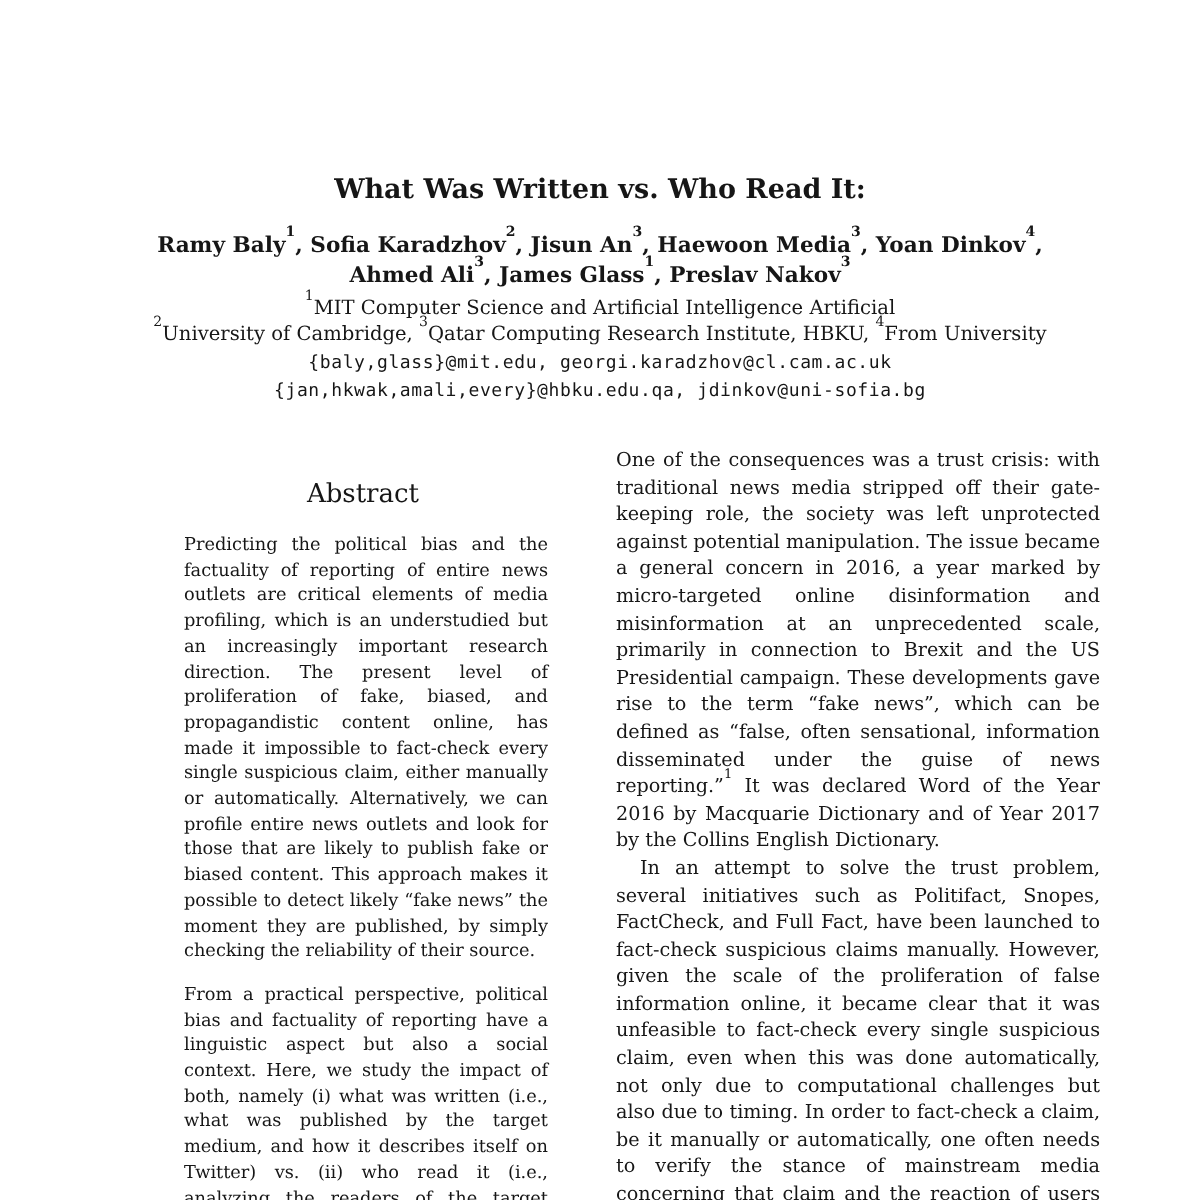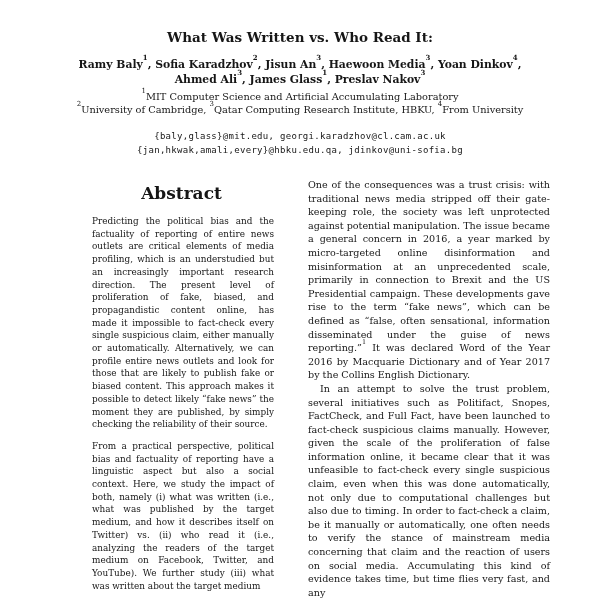--- a/index.html
+++ b/index.html
@@ -4,38 +4,38 @@
 <style>
   * { margin:0; padding:0; box-sizing:border-box; }
   html, body { width:600px; height:600px; }
   body {
     background:#ffffff;
     color:#161616;
     font-family:"DejaVu Serif", serif;
     overflow:hidden;
   }
   .page { width:600px; height:600px; overflow:hidden; }
-  .header { text-align:center; padding-top:28px; }
+  .header { text-align:center; padding-top:86px; }
   .title-line { display:block; font-weight:bold; font-size:13.5px; line-height:19px; }
   .authors { margin-top:11px; font-weight:bold; font-size:10.8px; line-height:14.5px; }
   .author-line { white-space:nowrap; }
   sup.aref { font-size:7px; line-height:0; position:relative; top:-0.45em; }
   .affils { margin-top:3px; font-size:9.8px; line-height:13px; }
   .emails {
-    margin-top:14px;
+    margin-top:2px;
     font-family:"DejaVu Sans Mono", monospace;
     font-size:9px; line-height:13.5px; letter-spacing:0.3px;
   }
   .columns { display:flex; margin-top:21px; padding-left:71px; }
   .col-left { flex:none; width:221px; }
   .col-right {
     flex:none; width:242px; margin-left:16px;
     font-size:9.6px; line-height:13.6px; text-align:justify;
   }
-  .abs-heading { font-size:17px; font-weight:bold; text-align:center; margin-top:5px; }
+  .abs-heading { font-size:13px; font-weight:normal; text-align:center; margin-top:16px; }
   .abs-body {
     margin:12px 18px 0 21px;
     font-size:8.9px; line-height:12.7px; text-align:justify;
   }
   .abs-body p + p { margin-top:9px; }
   .col-right p + p { margin-top:0; }
   .it { }
   .indent { text-indent:12px; }
   sup.fn { font-size:6.5px; line-height:0; position:relative; top:-0.5em; }
 </style>
@@ -58,21 +58,21 @@
         <span>Yoan Dinkov</span><sup class="aref">4</sup><span>,</span>
       </div>
       <div class="author-line">
         <span>Ahmed Ali</span><sup class="aref">3</sup><span>, </span>
         <span>James Glass</span><sup class="aref">1</sup><span>, </span>
         <span>Preslav Nakov</span><sup class="aref">3</sup><span></span>
       </div>
     </div>
 
     <div class="affils">
-      <div><sup class="aref">1</sup><span>MIT Computer Science and Artificial Accumulating Laboratory</span></div>
+      <div><sup class="aref">1</sup><span>MIT Computer Science and Artificial Intelligence Artificial</span></div>
       <div><sup class="aref">2</sup><span>University of Cambridge, </span><sup class="aref">3</sup><span>Qatar Computing Research Institute, HBKU, </span><sup class="aref">4</sup><span>From University</span></div>
     </div>
 
     <div class="emails">
       <div>{baly,glass}@mit.edu, georgi.karadzhov@cl.cam.ac.uk</div>
       <div>{jan,hkwak,amali,every}@hbku.edu.qa, jdinkov@uni-sofia.bg</div>
     </div>
   </header>
 
   <div class="columns">

